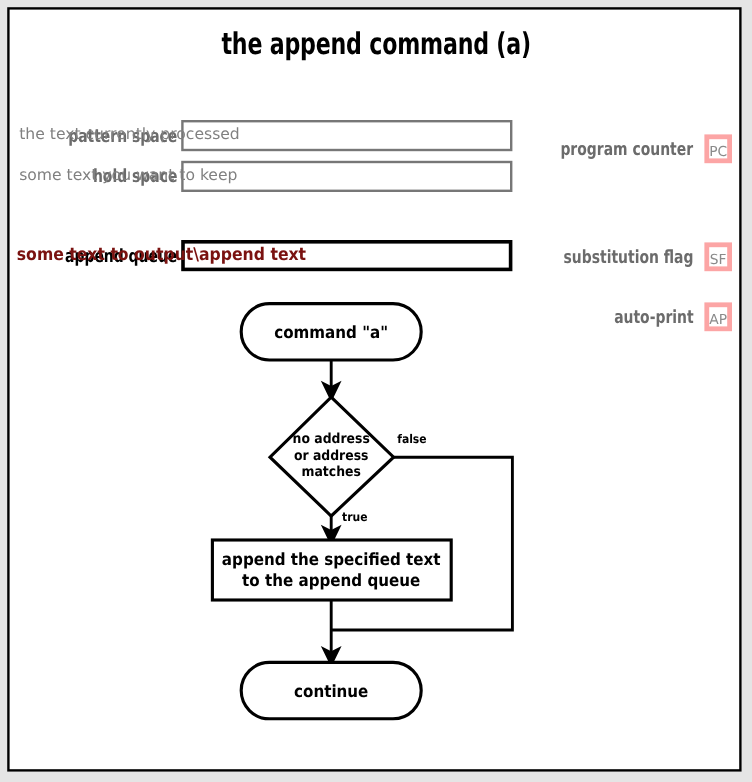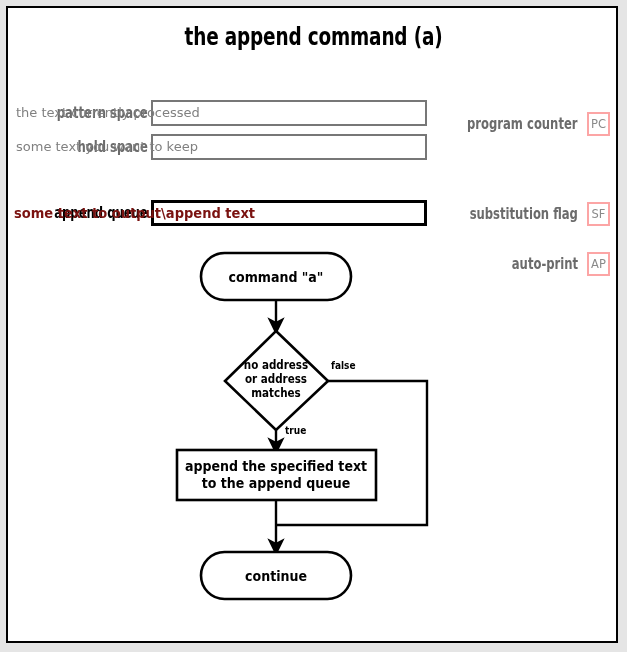--- a/index.html
+++ b/index.html
@@ -128,21 +128,21 @@
     transform: scaleX(0.86);
     transform-origin: right center;
   }
   .flag-row .flag-box {
     position: absolute;
     right: 0;
     top: 0;
     width: 23px;
     height: 24px;
     box-sizing: border-box;
-    border: 2px solid #fca5a5;
+    border: 4px solid #fca5a5;
     background: #ffffff;
     text-align: center;
     line-height: 21px;
     font-family: "DejaVu Sans", sans-serif;
     font-size: 11.5px;
     color: #8a8a8a;
   }
 
   
   .flow {

